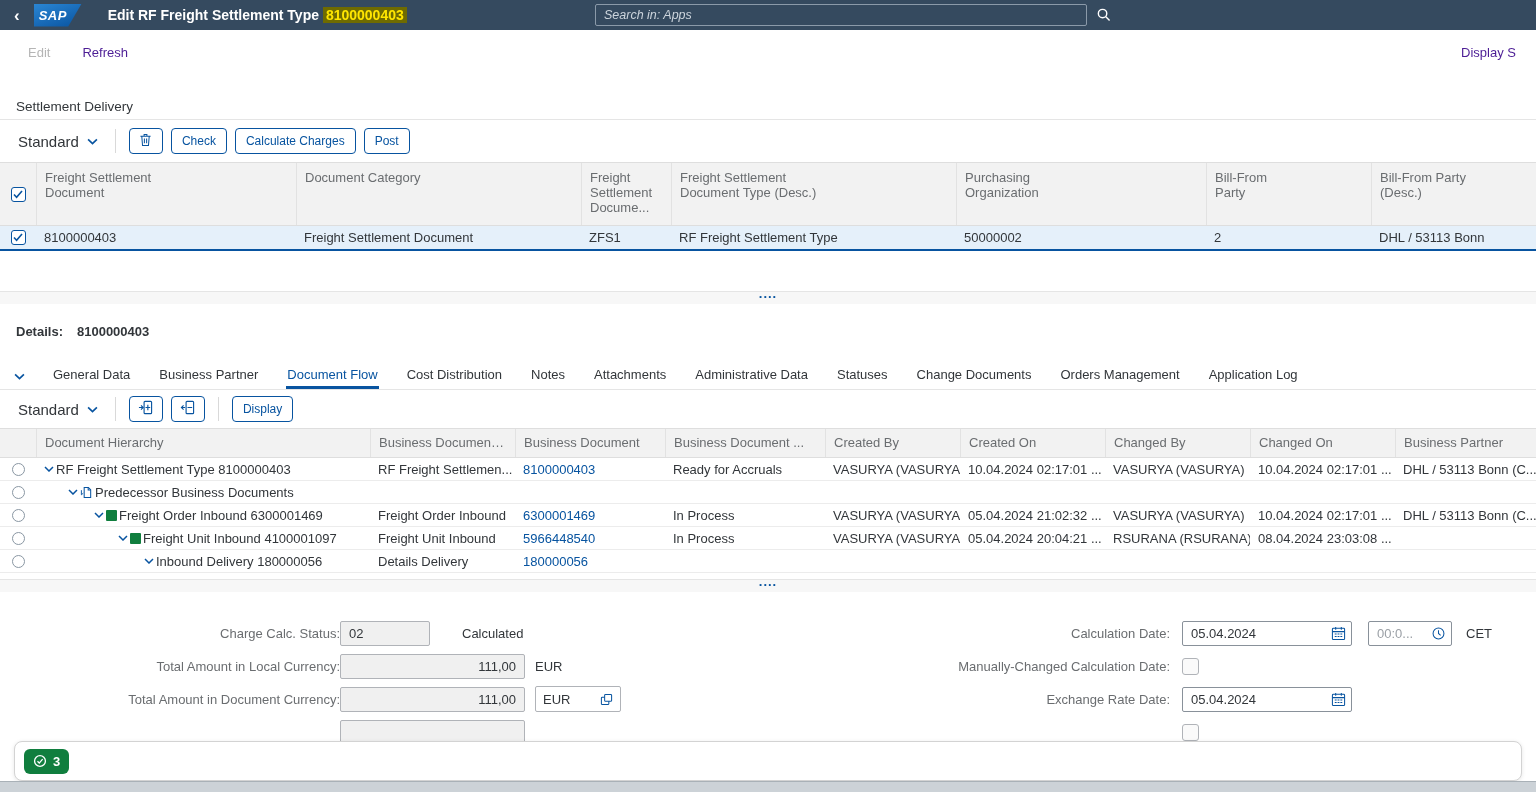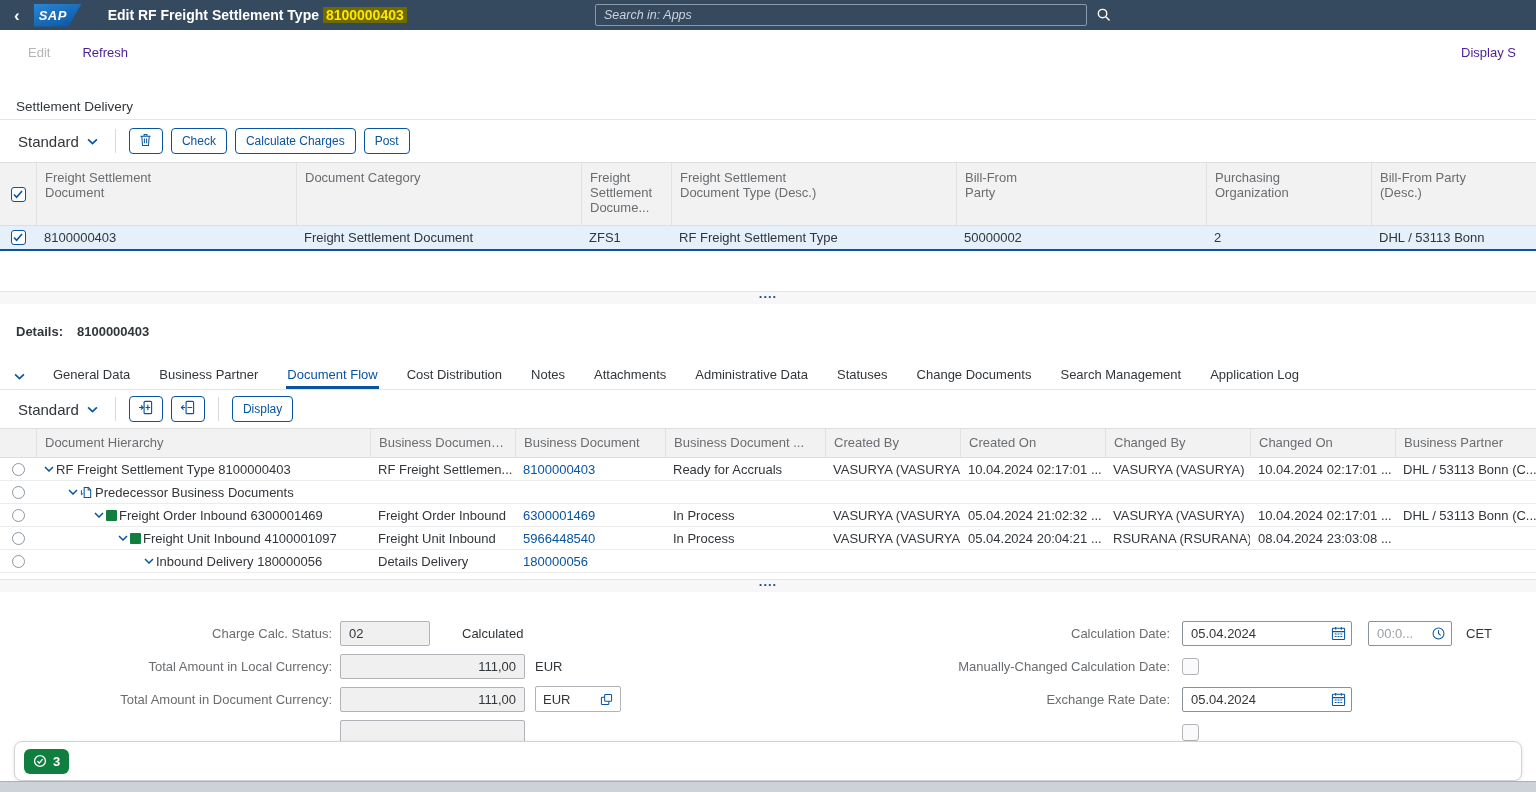--- a/index.html
+++ b/index.html
@@ -61,21 +61,21 @@
   .tabstrip .secchev { color:#0854a0; margin-top:6px; cursor:pointer; }
   .tab { font-size:13px; color:#32363a; padding:5px 1px 7px; cursor:pointer; white-space:nowrap; }
   .tab.active { color:#0854a0; border-bottom:3px solid #0854a0; padding-bottom:4px; }
   
   .chev { color:#0854a0; display:inline-flex; }
   .gsq { width:11px; height:11px; background:#107e3e; border-radius:1px; display:inline-block; }
   .treecell { gap:2px; }
   
   .form { padding-top:14px; }
   .frow { display:flex; height:26px; margin-bottom:7px; align-items:center; }
-  .l-label { width:340px; text-align:right; padding-right:8px; color:#6a6d70; }
+  .l-label { width:340px; text-align:right; color:#6a6d70; }
   .l-ctrls { width:440px; display:flex; align-items:center; gap:10px; }
   .r-label { width:402px; text-align:right; padding-right:12px; color:#6a6d70; }
   .r-ctrls { display:flex; align-items:center; }
   input.ro { height:25px; border:1px solid #b0b3b8; background:#f0f0f0; border-radius:2px; padding:0 8px;
     font-family:"Liberation Sans",sans-serif; font-size:13px; color:#32363a; }
   input.ed { height:25px; border:1px solid #89919a; background:#fff; border-radius:2px; padding:0 8px;
     font-family:"Liberation Sans",sans-serif; font-size:13px; color:#32363a; }
   .amt { width:185px; text-align:right; }
   .st { width:90px; }
   .datewrap { position:relative; }
@@ -164,24 +164,24 @@
     <div class="hcell">
         <div>Document Category</div>
       </div>
     <div class="hcell">
         <div style="max-width:70px;">Freight Settlement Docume...</div>
       </div>
     <div class="hcell">
         <div style="max-width:160px;">Freight Settlement Document Type (Desc.)</div>
       </div>
     <div class="hcell">
+        <div style="max-width:115px;">Purchasing Organization</div>
+      </div>
+    <div class="hcell">
         <div style="max-width:70px;">Bill-From Party</div>
-      </div>
-    <div class="hcell">
-        <div style="max-width:115px;">Purchasing Organization</div>
       </div>
     <div class="hcell">
         <div style="max-width:110px;">Bill-From Party (Desc.)</div>
       </div>
   </div>
 
   <div class="grid t1 selrow">
     <div class="cell ckwrap" style="padding:0;">
       <span class="ckbx">
           <svg width="10" height="9" viewBox="0 0 10 9" fill="none" stroke="currentColor" stroke-width="1.6">
@@ -218,21 +218,21 @@
         </svg></span>
     <span class="tab">General Data</span>
     <span class="tab">Business Partner</span>
     <span class="tab active">Document Flow</span>
     <span class="tab">Cost Distribution</span>
     <span class="tab">Notes</span>
     <span class="tab">Attachments</span>
     <span class="tab">Administrative Data</span>
     <span class="tab">Statuses</span>
     <span class="tab">Change Documents</span>
-    <span class="tab">Search Management</span>
+    <span class="tab">Orders Management</span>
     <span class="tab">Application Log</span>
   </div>
 
   <div class="toolbar" style="height:38px;">
     <span class="viewsel">
       <span>Standard</span>
       <span class="chev">
           <svg width="11" height="7" viewBox="0 0 10 6">
             <path d="M1 1l4 4 4-4" fill="none" stroke="currentColor" stroke-width="1.5"></path>
           </svg>

